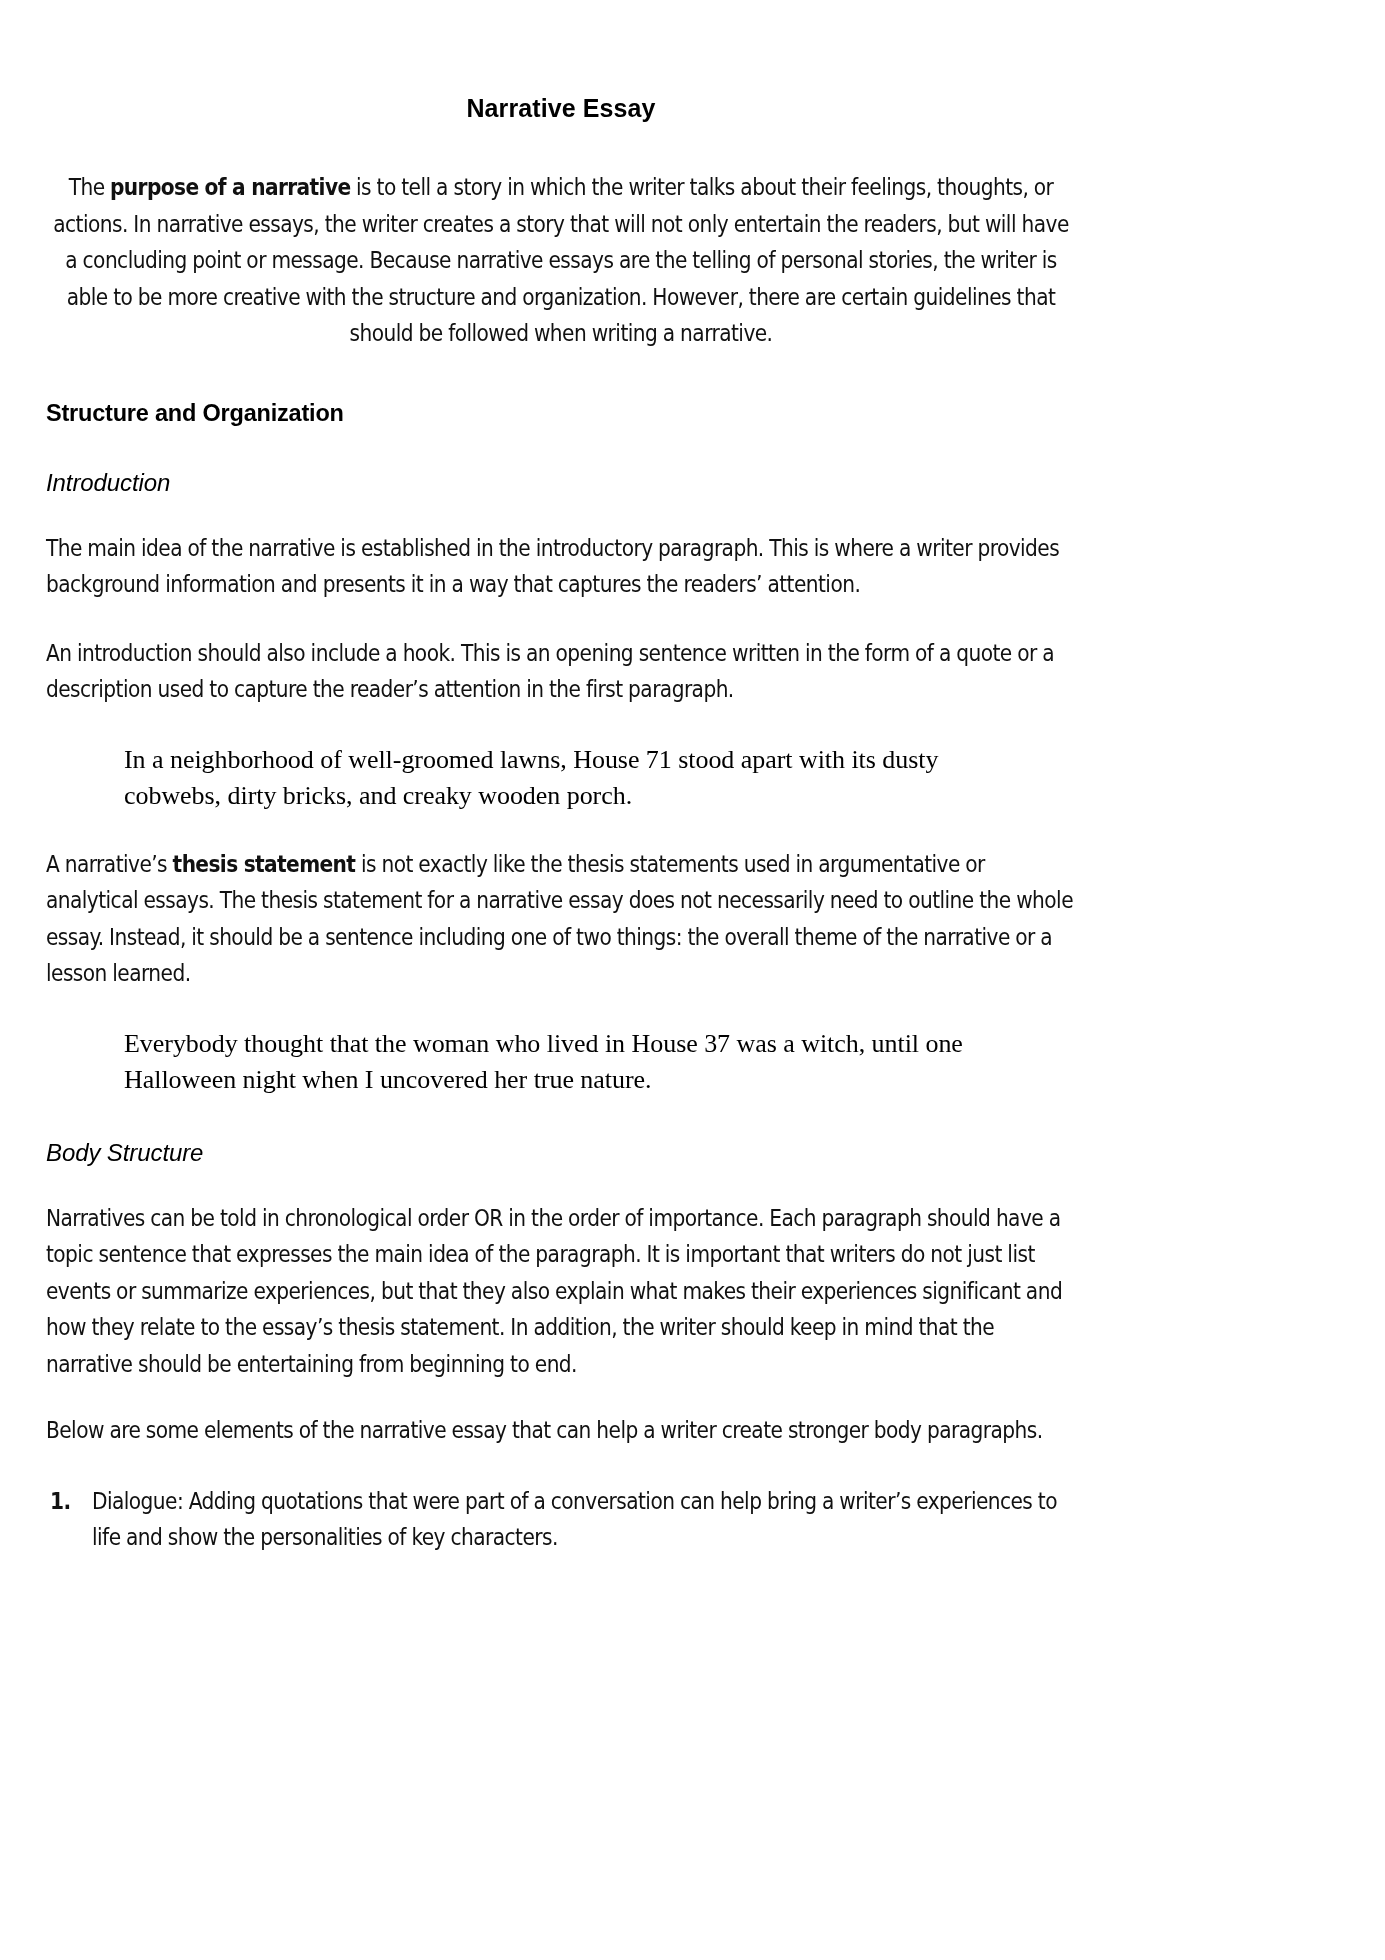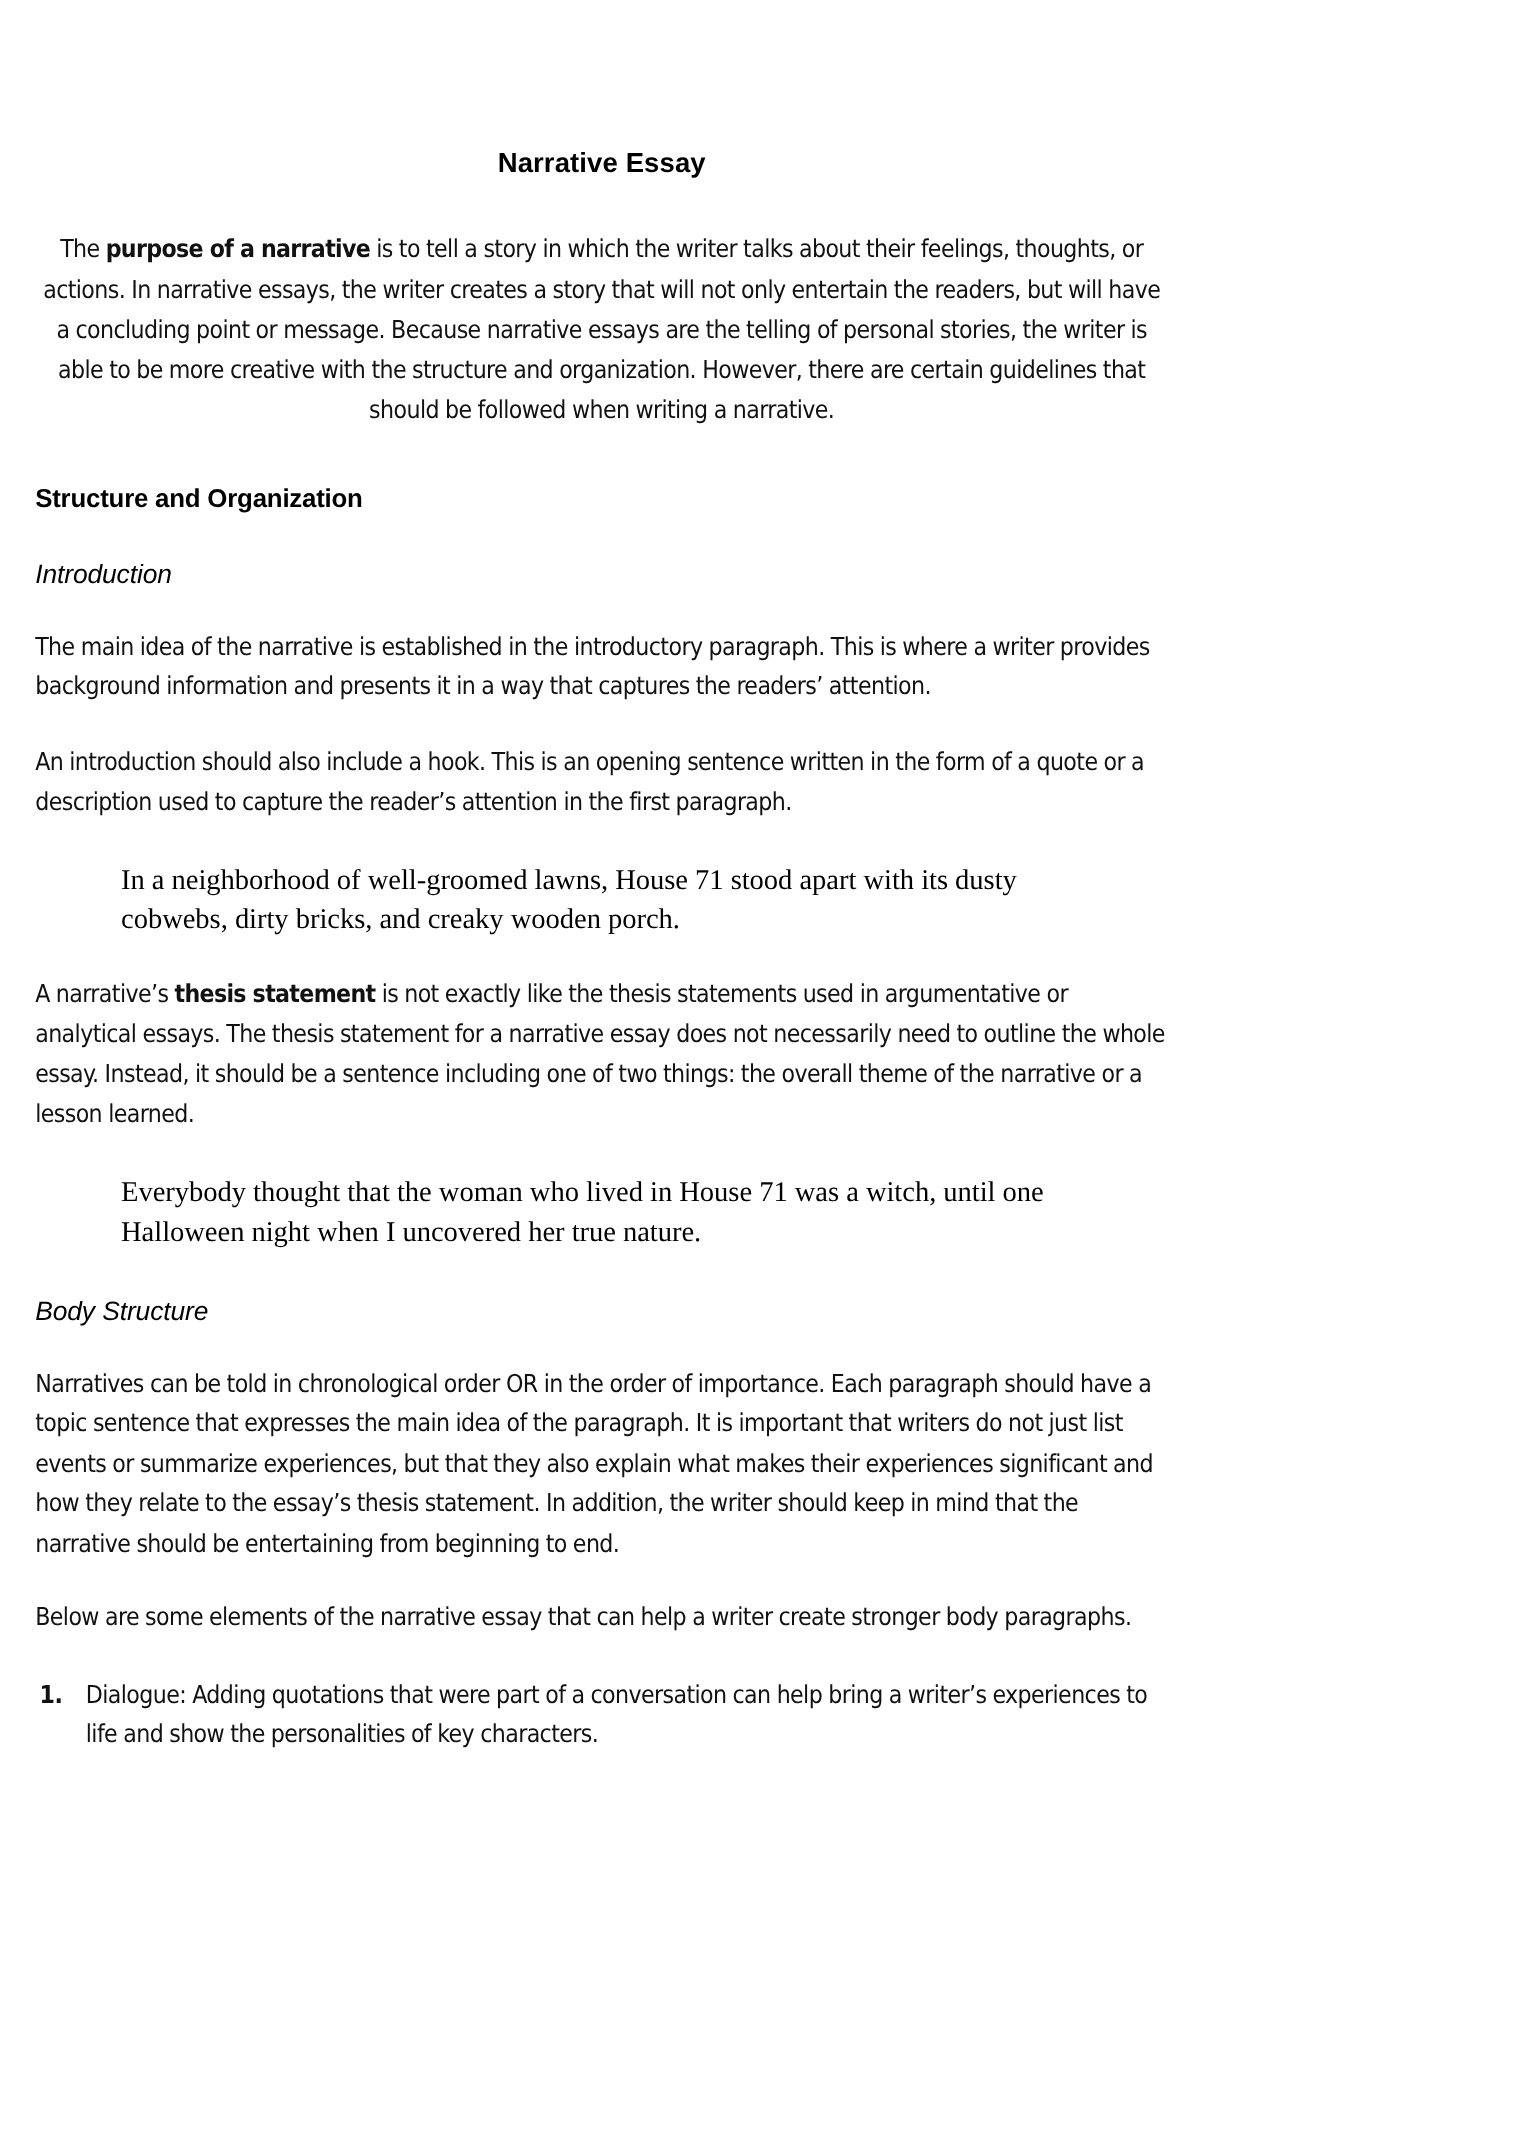--- a/index.html
+++ b/index.html
@@ -24,24 +24,23 @@
     width: 1385px;
     height: 1960px;
     background: #ffffff;
     box-sizing: border-box;
     padding: 0;
   }
 
   
   .content {
     position: absolute;
-    left: 32px;
+    left: 46px;
     top: 0;
     width: 1030px;
-    margin-top: 40px;
   }
 
   
   .doc-title {
     font-family: "Liberation Sans", sans-serif;
     font-weight: bold;
     font-size: 25px;
     line-height: 1.2;
     text-align: center;
     margin: 0;
@@ -156,21 +155,21 @@
     <h3 class="sub-h">Introduction</h3>
 
     <p class="body-p mt-para">The main idea of the narrative is established in the introductory paragraph. This is where a writer provides background information and presents it in a way that captures the readers’ attention.</p>
 
     <p class="body-p mt-para">An introduction should also include a hook. This is an opening sentence written in the form of a quote or a description used to capture the reader’s attention in the first paragraph.</p>
 
     <p class="quote">In a neighborhood of well-groomed lawns, House 71 stood apart with its dusty cobwebs, dirty bricks, and creaky wooden porch.</p>
 
     <p class="body-p mt-para"><span>A narrative’s </span><b>thesis statement</b><span> is not exactly like the thesis statements used in argumentative or analytical essays. The thesis statement for a narrative essay does not necessarily need to outline the whole essay. Instead, it should be a sentence including one of two things: the overall theme of the narrative or a lesson learned.</span></p>
 
-    <p class="quote">Everybody thought that the woman who lived in House 71 was a witch, until one Halloween night when I uncovered her true nature.</p>
+    <p class="quote">Everybody thought that the woman who lived in House 37 was a witch, until one Halloween night when I uncovered her true nature.</p>
 
     <h3 class="sub-h">Body Structure</h3>
 
     <p class="body-p mt-para">Narratives can be told in chronological order OR in the order of importance. Each paragraph should have a topic sentence that expresses the main idea of the paragraph. It is important that writers do not just list events or summarize experiences, but that they also explain what makes their experiences significant and how they relate to the essay’s thesis statement. In addition, the writer should keep in mind that the narrative should be entertaining from beginning to end.</p>
 
     <p class="body-p mt-parasm">Below are some elements of the narrative essay that can help a writer create stronger body paragraphs.</p>
 
     <ol class="num-list">
       <li>
         <span class="num-marker">1.</span>

